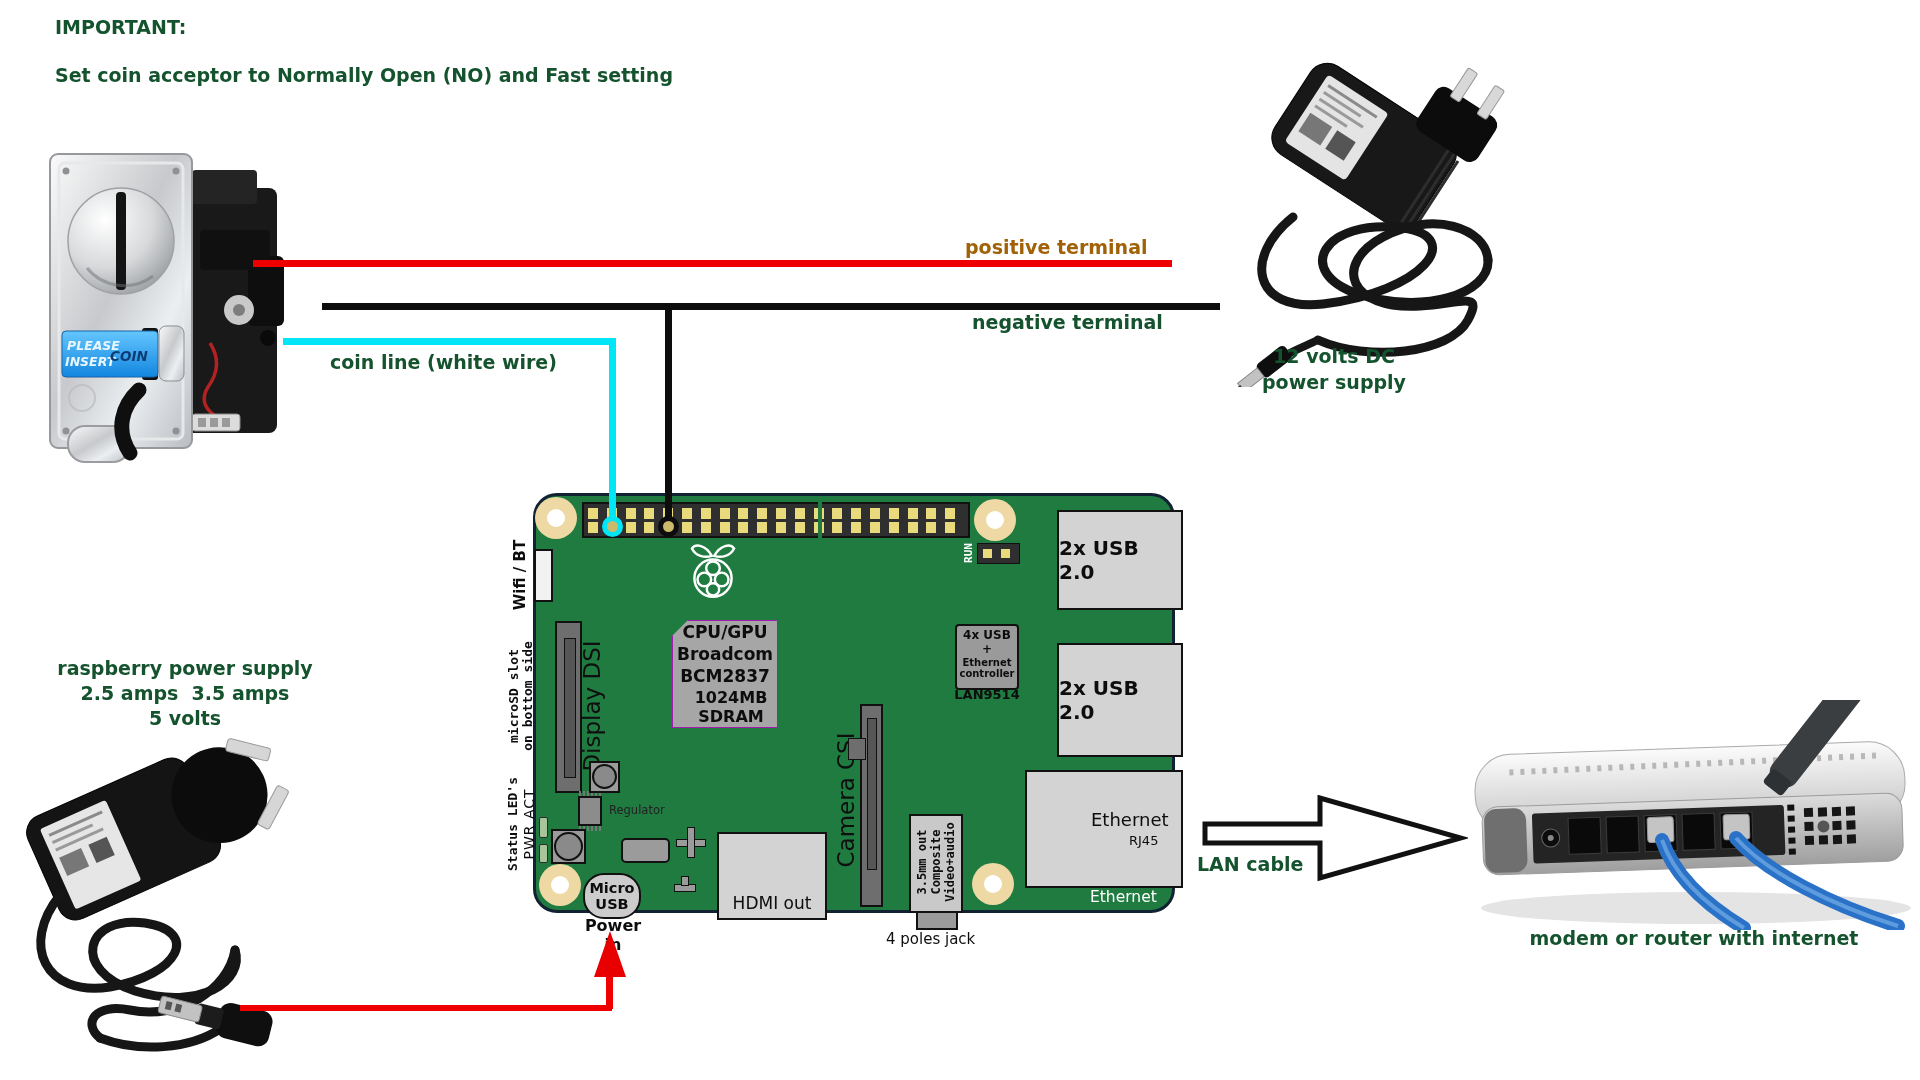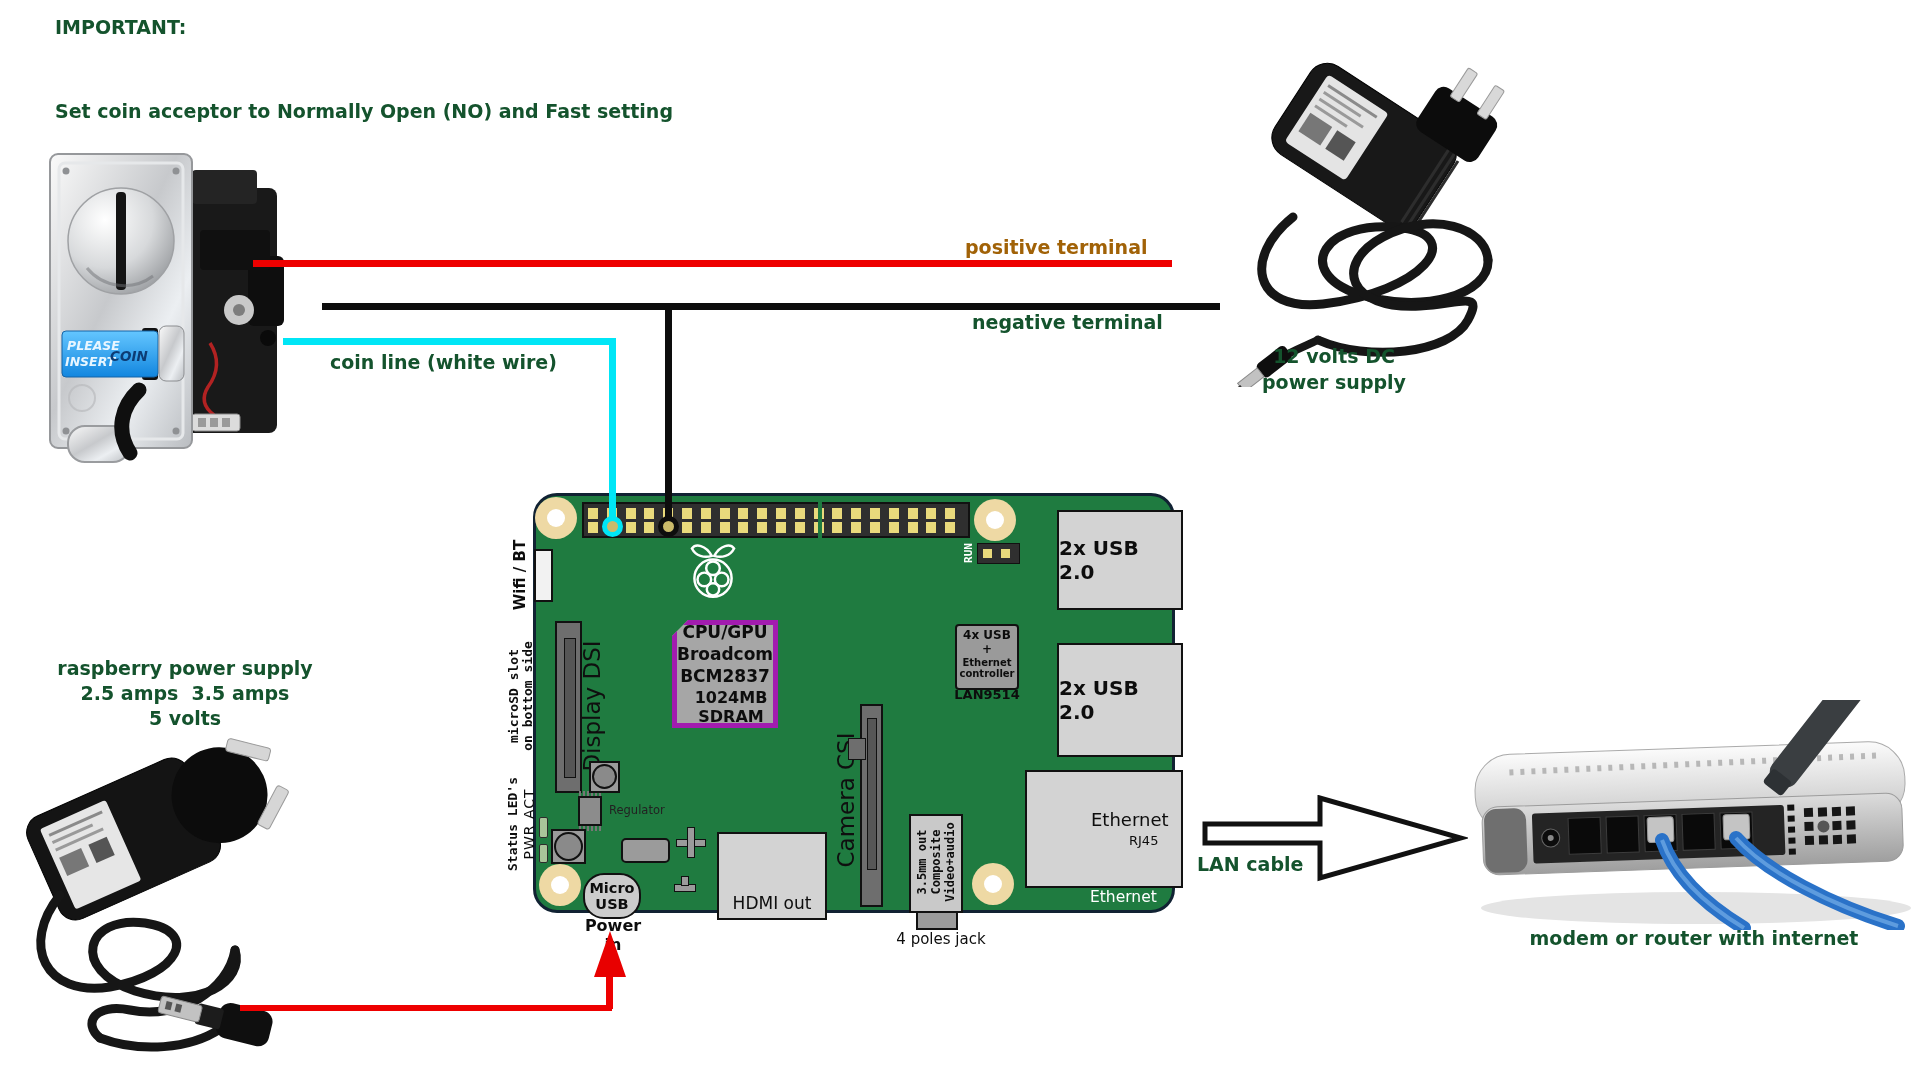--- a/index.html
+++ b/index.html
@@ -15,21 +15,21 @@
   .pins{position:absolute;height:11px;background:repeating-linear-gradient(90deg,#e9da7c 0 10px,rgba(0,0,0,0) 10px 18.8px);}
   .wire{position:absolute;}
   .ring{position:absolute;width:21px;height:21px;border-radius:50%;background:#caba6a;box-sizing:border-box;}
 </style>
 </head>
 <body>
 
 <div id="stage">
 
   <div class="cap" style="left:55px;top:16px;">IMPORTANT:</div>
-  <div class="cap" style="left:55px;top:64px;margin-top:36px;">Set coin acceptor to Normally Open (NO) and Fast setting</div>
+  <div class="cap" style="left:55px;top:64px;">Set coin acceptor to Normally Open (NO) and Fast setting</div>
 
   <svg class="abs" style="left:42px;top:138px;" width="250" height="325" viewBox="0 0 250 325">
     <defs>
       <linearGradient id="chrome" x1="0" y1="0" x2="1" y2="1">
         <stop offset="0" stop-color="#fafafa"></stop>
           <stop offset="0.45" stop-color="#c7c9cc"></stop>
         <stop offset="0.7" stop-color="#eceff2"></stop>
           <stop offset="1" stop-color="#b9bcc0"></stop>
       </linearGradient>
       <radialGradient id="dome" cx="0.35" cy="0.3" r="0.9">
@@ -239,21 +239,21 @@
       <path d="M19 12 C 14 3 6 2 3 6 C 6 12 13 14 19 12 Z"></path>
       <path d="M21 12 C 26 3 34 2 37 6 C 34 12 27 14 21 12 Z"></path>
       <circle cx="20" cy="30" r="15"></circle>
       <circle cx="20" cy="22" r="5.5"></circle>
       <circle cx="13" cy="31" r="5.5"></circle>
       <circle cx="27" cy="31" r="5.5"></circle>
       <circle cx="20" cy="39" r="5"></circle>
     </g>
   </svg>
 
-  <div class="abs" style="left:672px;top:620px;width:106px;height:108px;background:#a6a6a6;border:5px solid #a21caf;
+  <div class="abs" style="left:672px;top:620px;width:106px;height:108px;background:#a6a6a6;border:1px solid #a21caf;
               clip-path:polygon(0 16px,16px 0,100% 0,100% 100%,0 100%);
               display:flex;flex-direction:column;align-items:center;justify-content:center;gap:2px;text-align:center;">
     <div style="font-size:17px;font-weight:bold;">CPU/GPU</div>
     <div style="font-size:17px;font-weight:bold;">Broadcom</div>
     <div style="font-size:17px;font-weight:bold;">BCM2837</div>
     <div style="font-size:16px;font-weight:bold;margin-left:12px;">1024MB SDRAM</div>
   </div>
 
   <div class="abs" style="left:955px;top:624px;width:64px;height:66px;background:#9a9a9a;border:2px solid #111;border-radius:4px;
               display:flex;flex-direction:column;align-items:center;justify-content:flex-start;padding-top:3px;text-align:center;">
@@ -282,21 +282,21 @@
 
   <div class="abs" style="left:848px;top:738px;width:18px;height:22px;background:#6e6e6e;border:1px solid #111;"></div>
 
   <div class="abs" style="left:909px;top:814px;width:54px;height:99px;background:#c9c9c9;border:2px solid #111;"></div>
   <div class="abs" style="left:916px;top:911px;width:42px;height:19px;background:#9b9b9b;border:2px solid #111;"></div>
   <div class="vlab mono" style="left:936px;top:862px;font-size:12px;font-weight:bold;line-height:1.18;text-align:center;">
     <div>3.5mm out</div>
     <div>Composite</div>
     <div>Video+audio</div>
   </div>
-  <div class="abs" style="left:886px;top:930px;width:110px;text-align:center;font-size:15px;">4 poles jack</div>
+  <div class="abs" style="left:886px;top:930px;width:110px;font-size:15px;">4 poles jack</div>
 
   <div class="blk" style="left:717px;top:832px;width:110px;height:88px;"></div>
   <div class="abs" style="left:717px;top:893px;width:110px;text-align:center;font-size:17px;">HDMI out</div>
 
   <div class="blk" style="left:583px;top:873px;width:58px;height:46px;background:#cccccc;display:flex;flex-direction:column;align-items:center;justify-content:center;border-radius:21px;">
     <div style="font-size:14.5px;font-weight:bold;">Micro</div>
     <div style="font-size:14.5px;font-weight:bold;">USB</div>
   </div>
   <div class="abs" style="left:577px;top:916px;width:72px;text-align:center;font-size:16px;font-weight:bold;">Power in</div>
 

